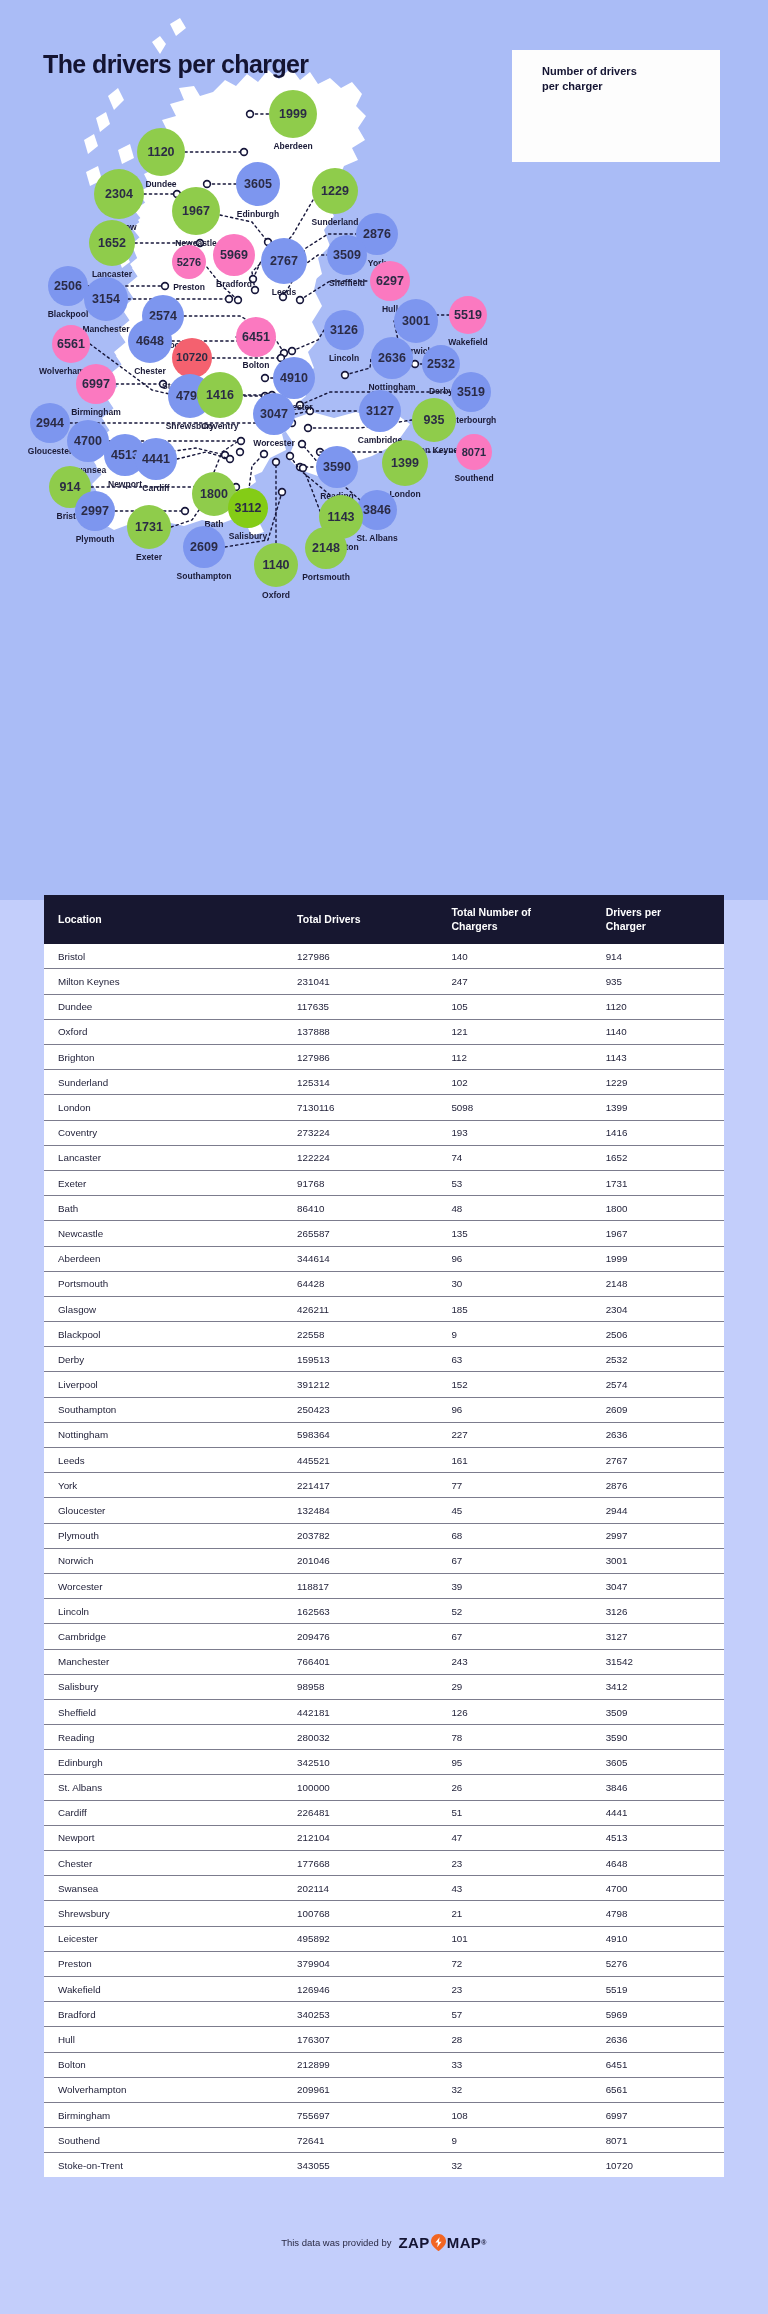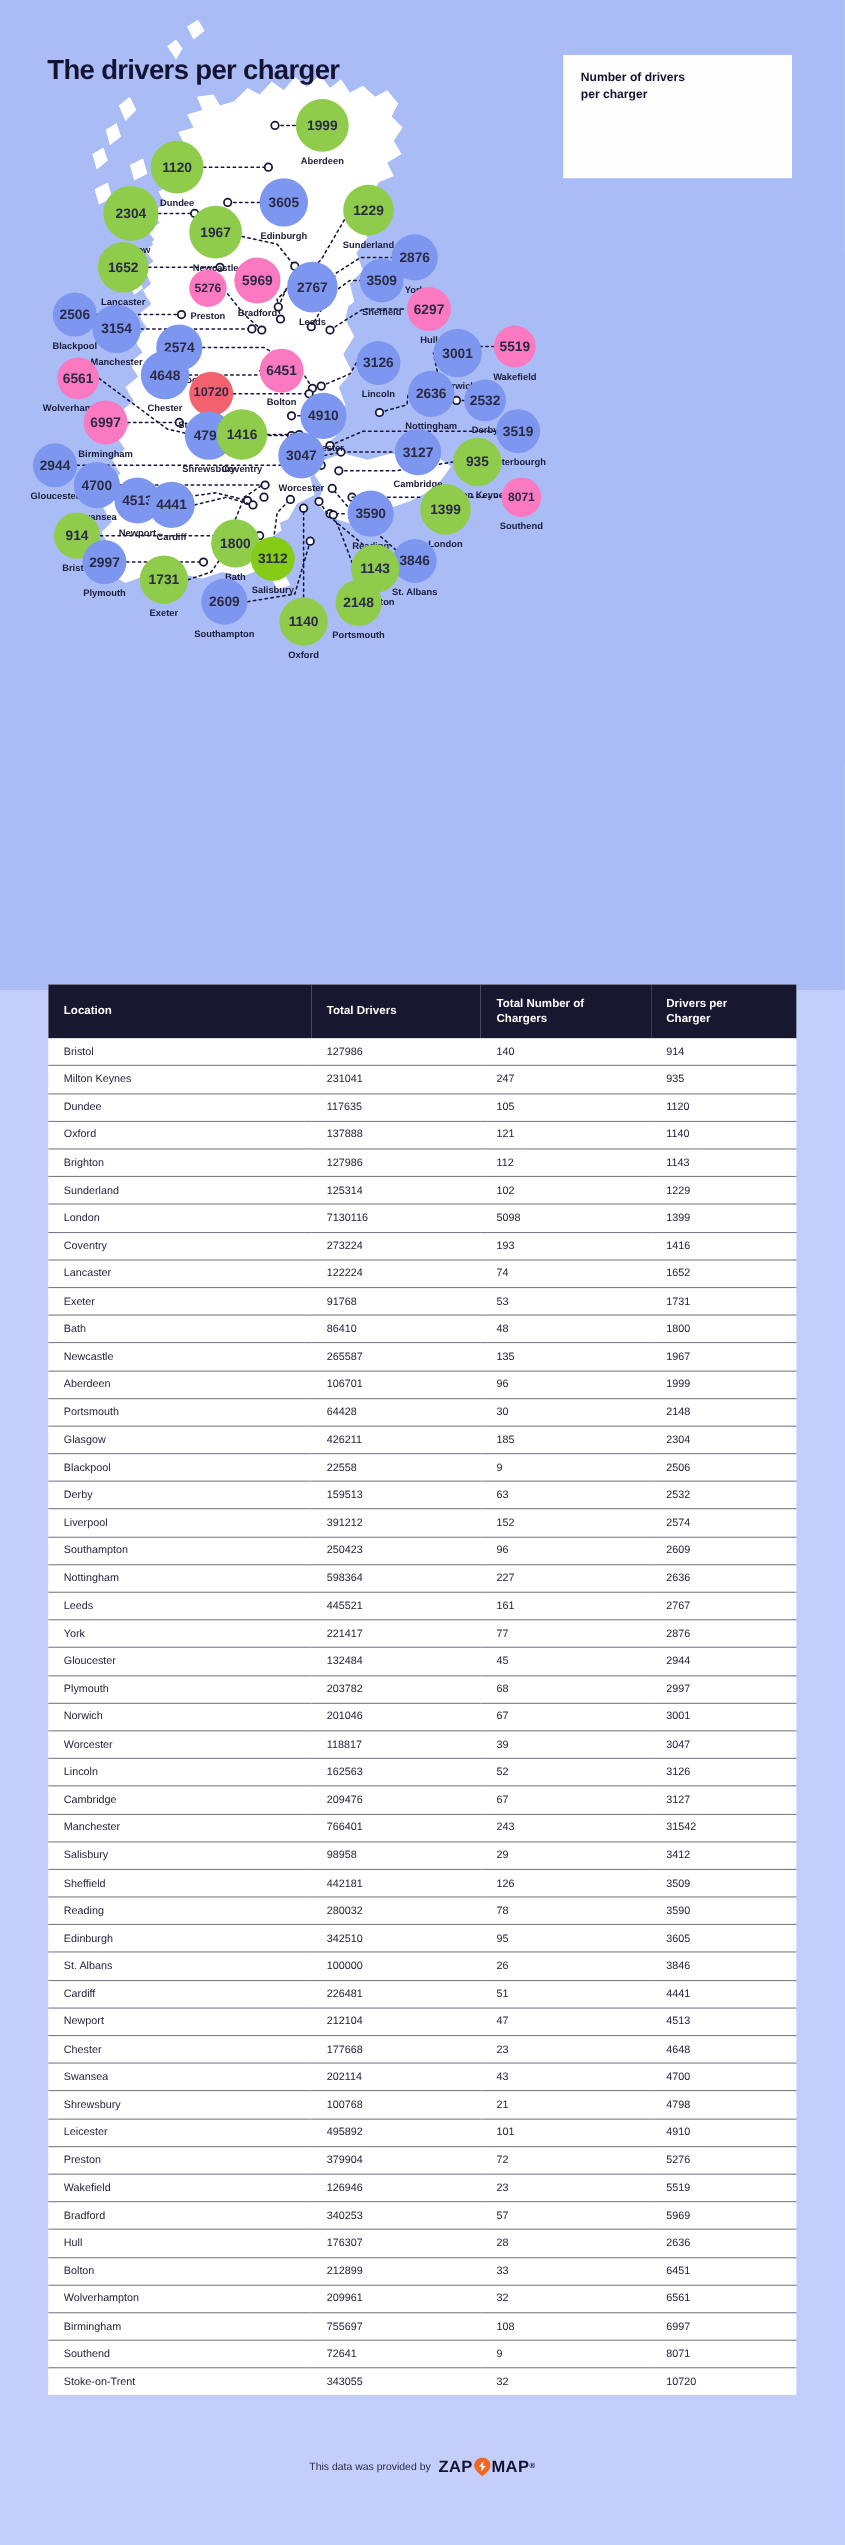--- a/index.html
+++ b/index.html
@@ -22,21 +22,21 @@
   #map-panel{
     position:absolute;left:0;top:0;width:768px;height:900px;
     z-index:5;
   }
   #map-svg{position:absolute;left:0;top:0;width:768px;height:900px;}
 
   
   #legend{
     position:absolute;left:512px;top:50px;width:208px;height:112px;
     background:#fdfdfd;z-index:60;
-    padding:14px 16px;box-sizing:border-box;
+    padding:14px 30px;box-sizing:border-box;
   }
   #legend .legend-title{
     font-size:11px;font-weight:bold;color:#141432;line-height:1.35;
     margin-bottom:9px;
   }
   #legend .legend-row{display:flex;align-items:center;margin-bottom:4.5px;}
   #legend .legend-dot{
     width:9px;height:9px;border-radius:50%;margin-right:9px;flex:0 0 auto;
   }
   #legend .legend-label{font-size:10.5px;font-weight:bold;color:#141432;}
@@ -549,21 +549,21 @@
           <td>1800</td>
         </tr>
         <tr>
           <td>Newcastle</td>
           <td>265587</td>
           <td>135</td>
           <td>1967</td>
         </tr>
         <tr>
           <td>Aberdeen</td>
-          <td>106701</td>
+          <td>344614</td>
           <td>96</td>
           <td>1999</td>
         </tr>
         <tr>
           <td>Portsmouth</td>
           <td>64428</td>
           <td>30</td>
           <td>2148</td>
         </tr>
         <tr>

